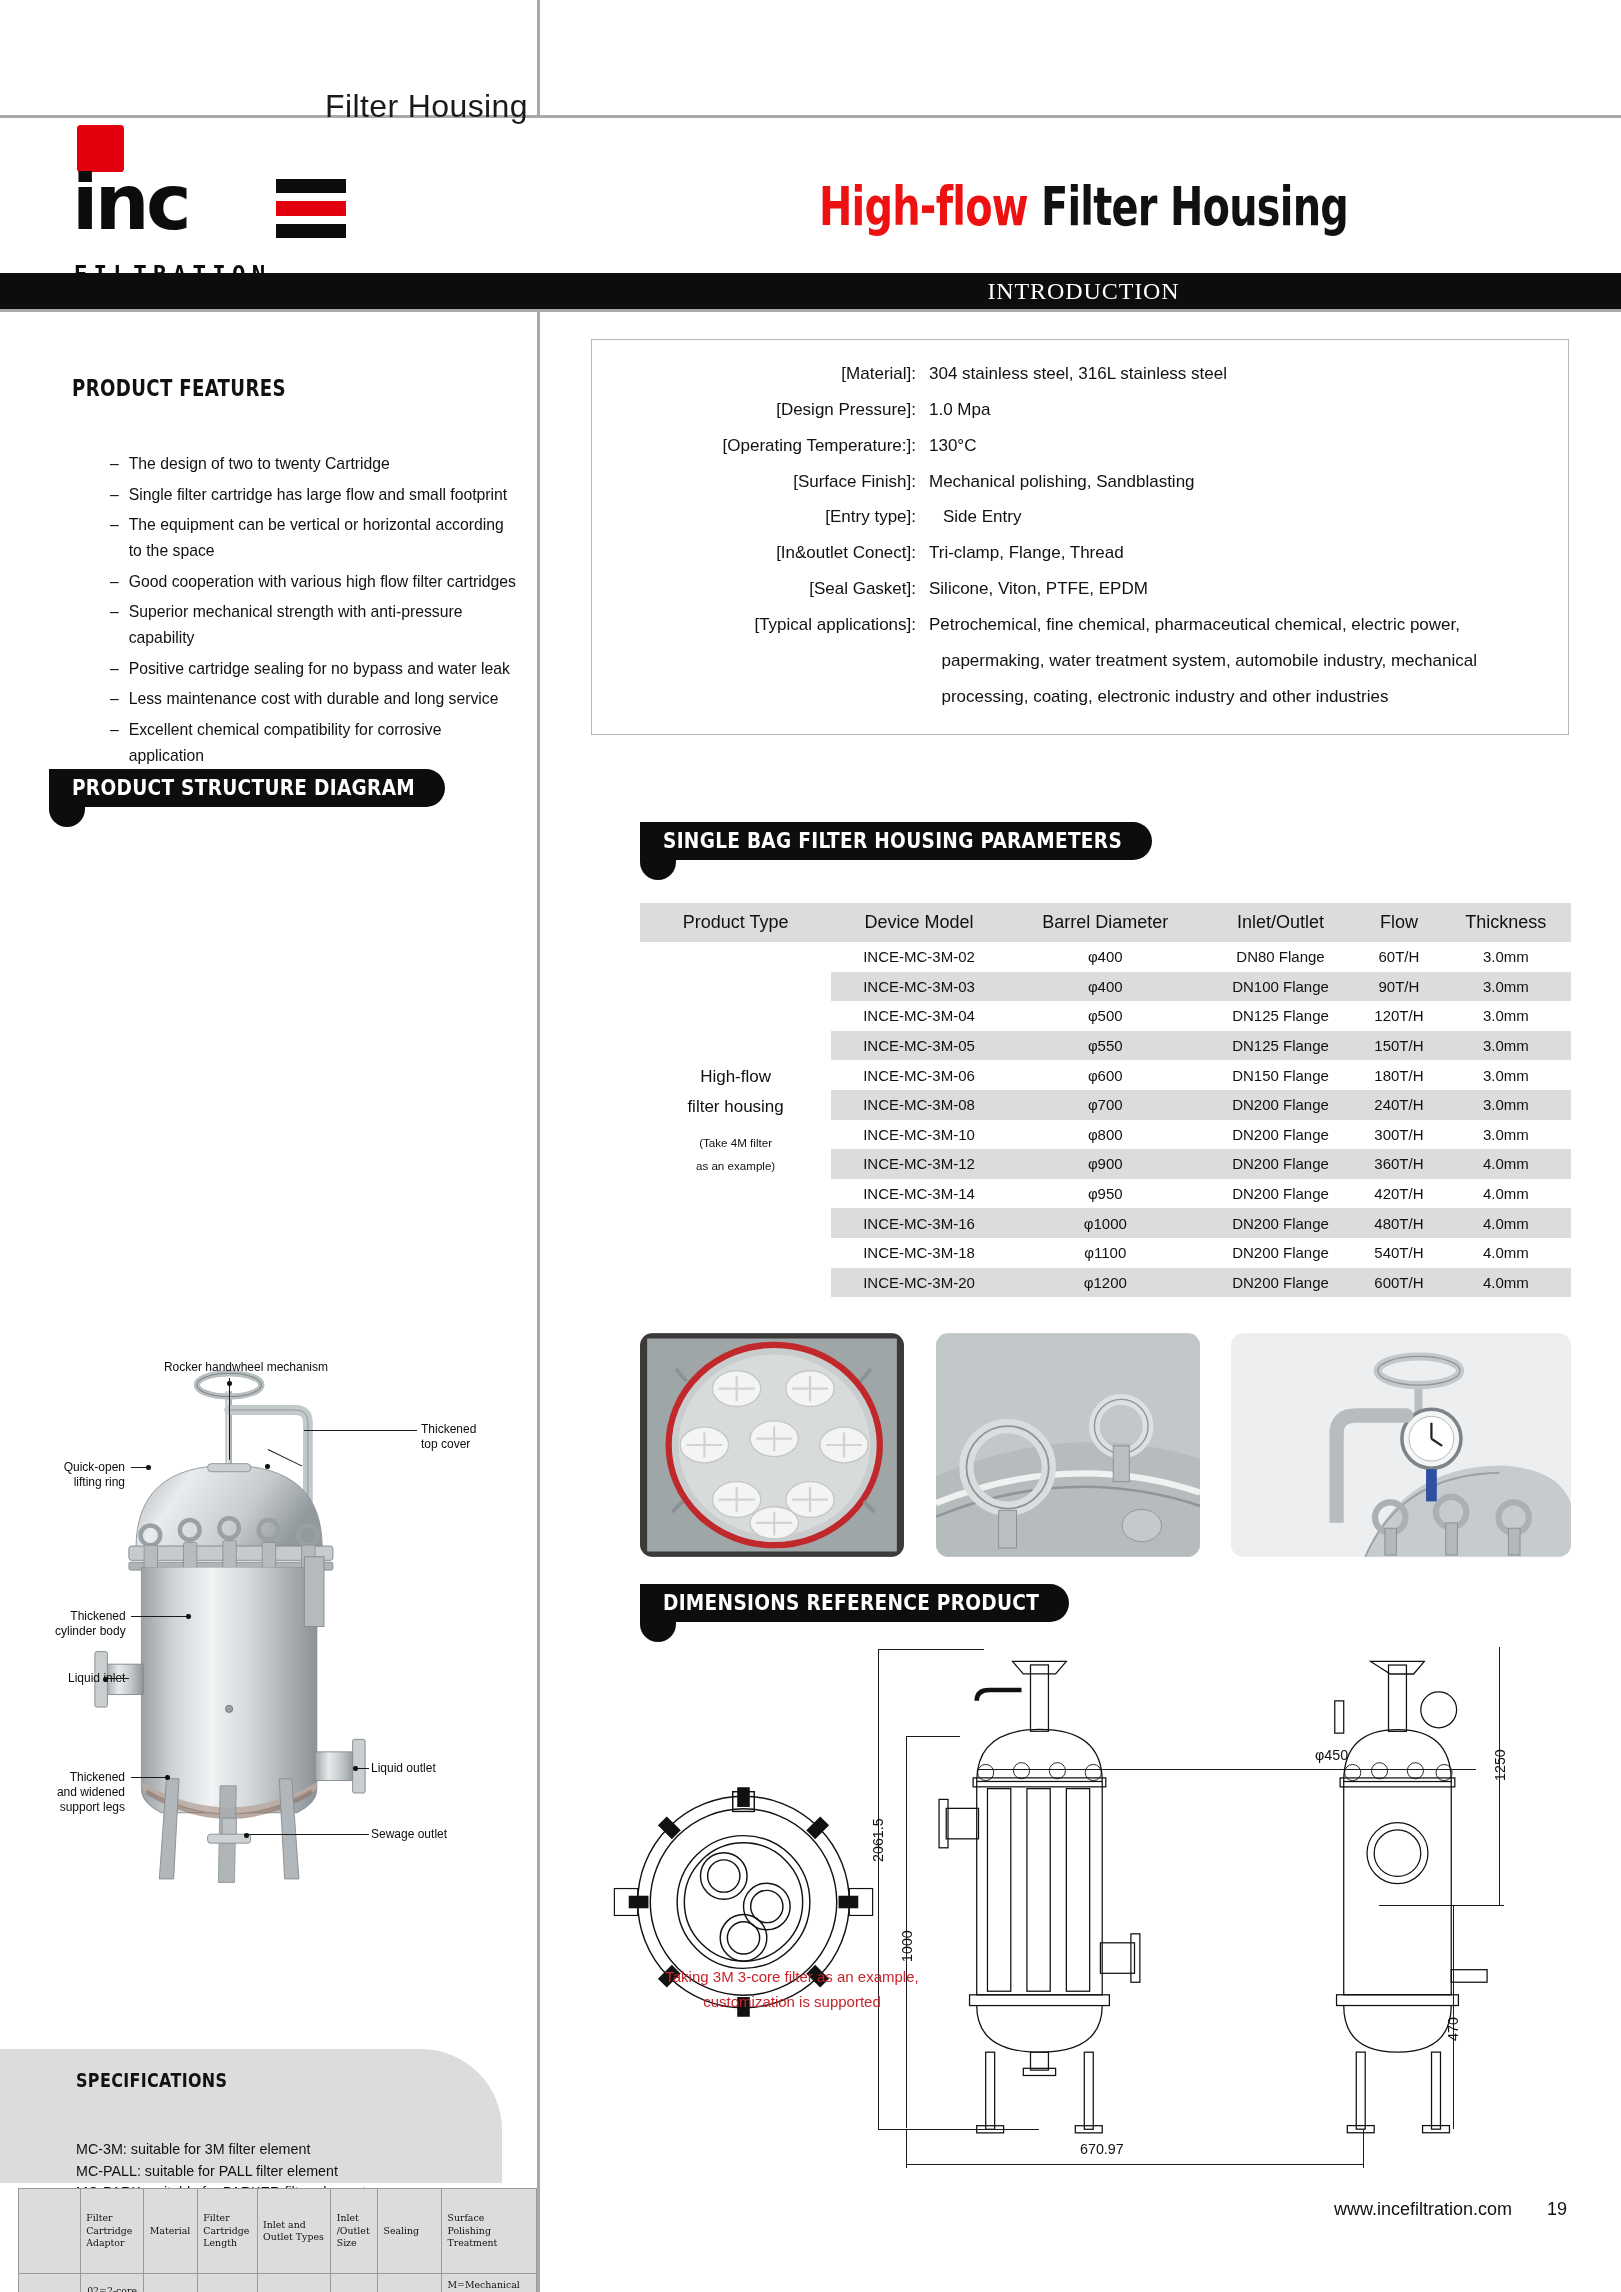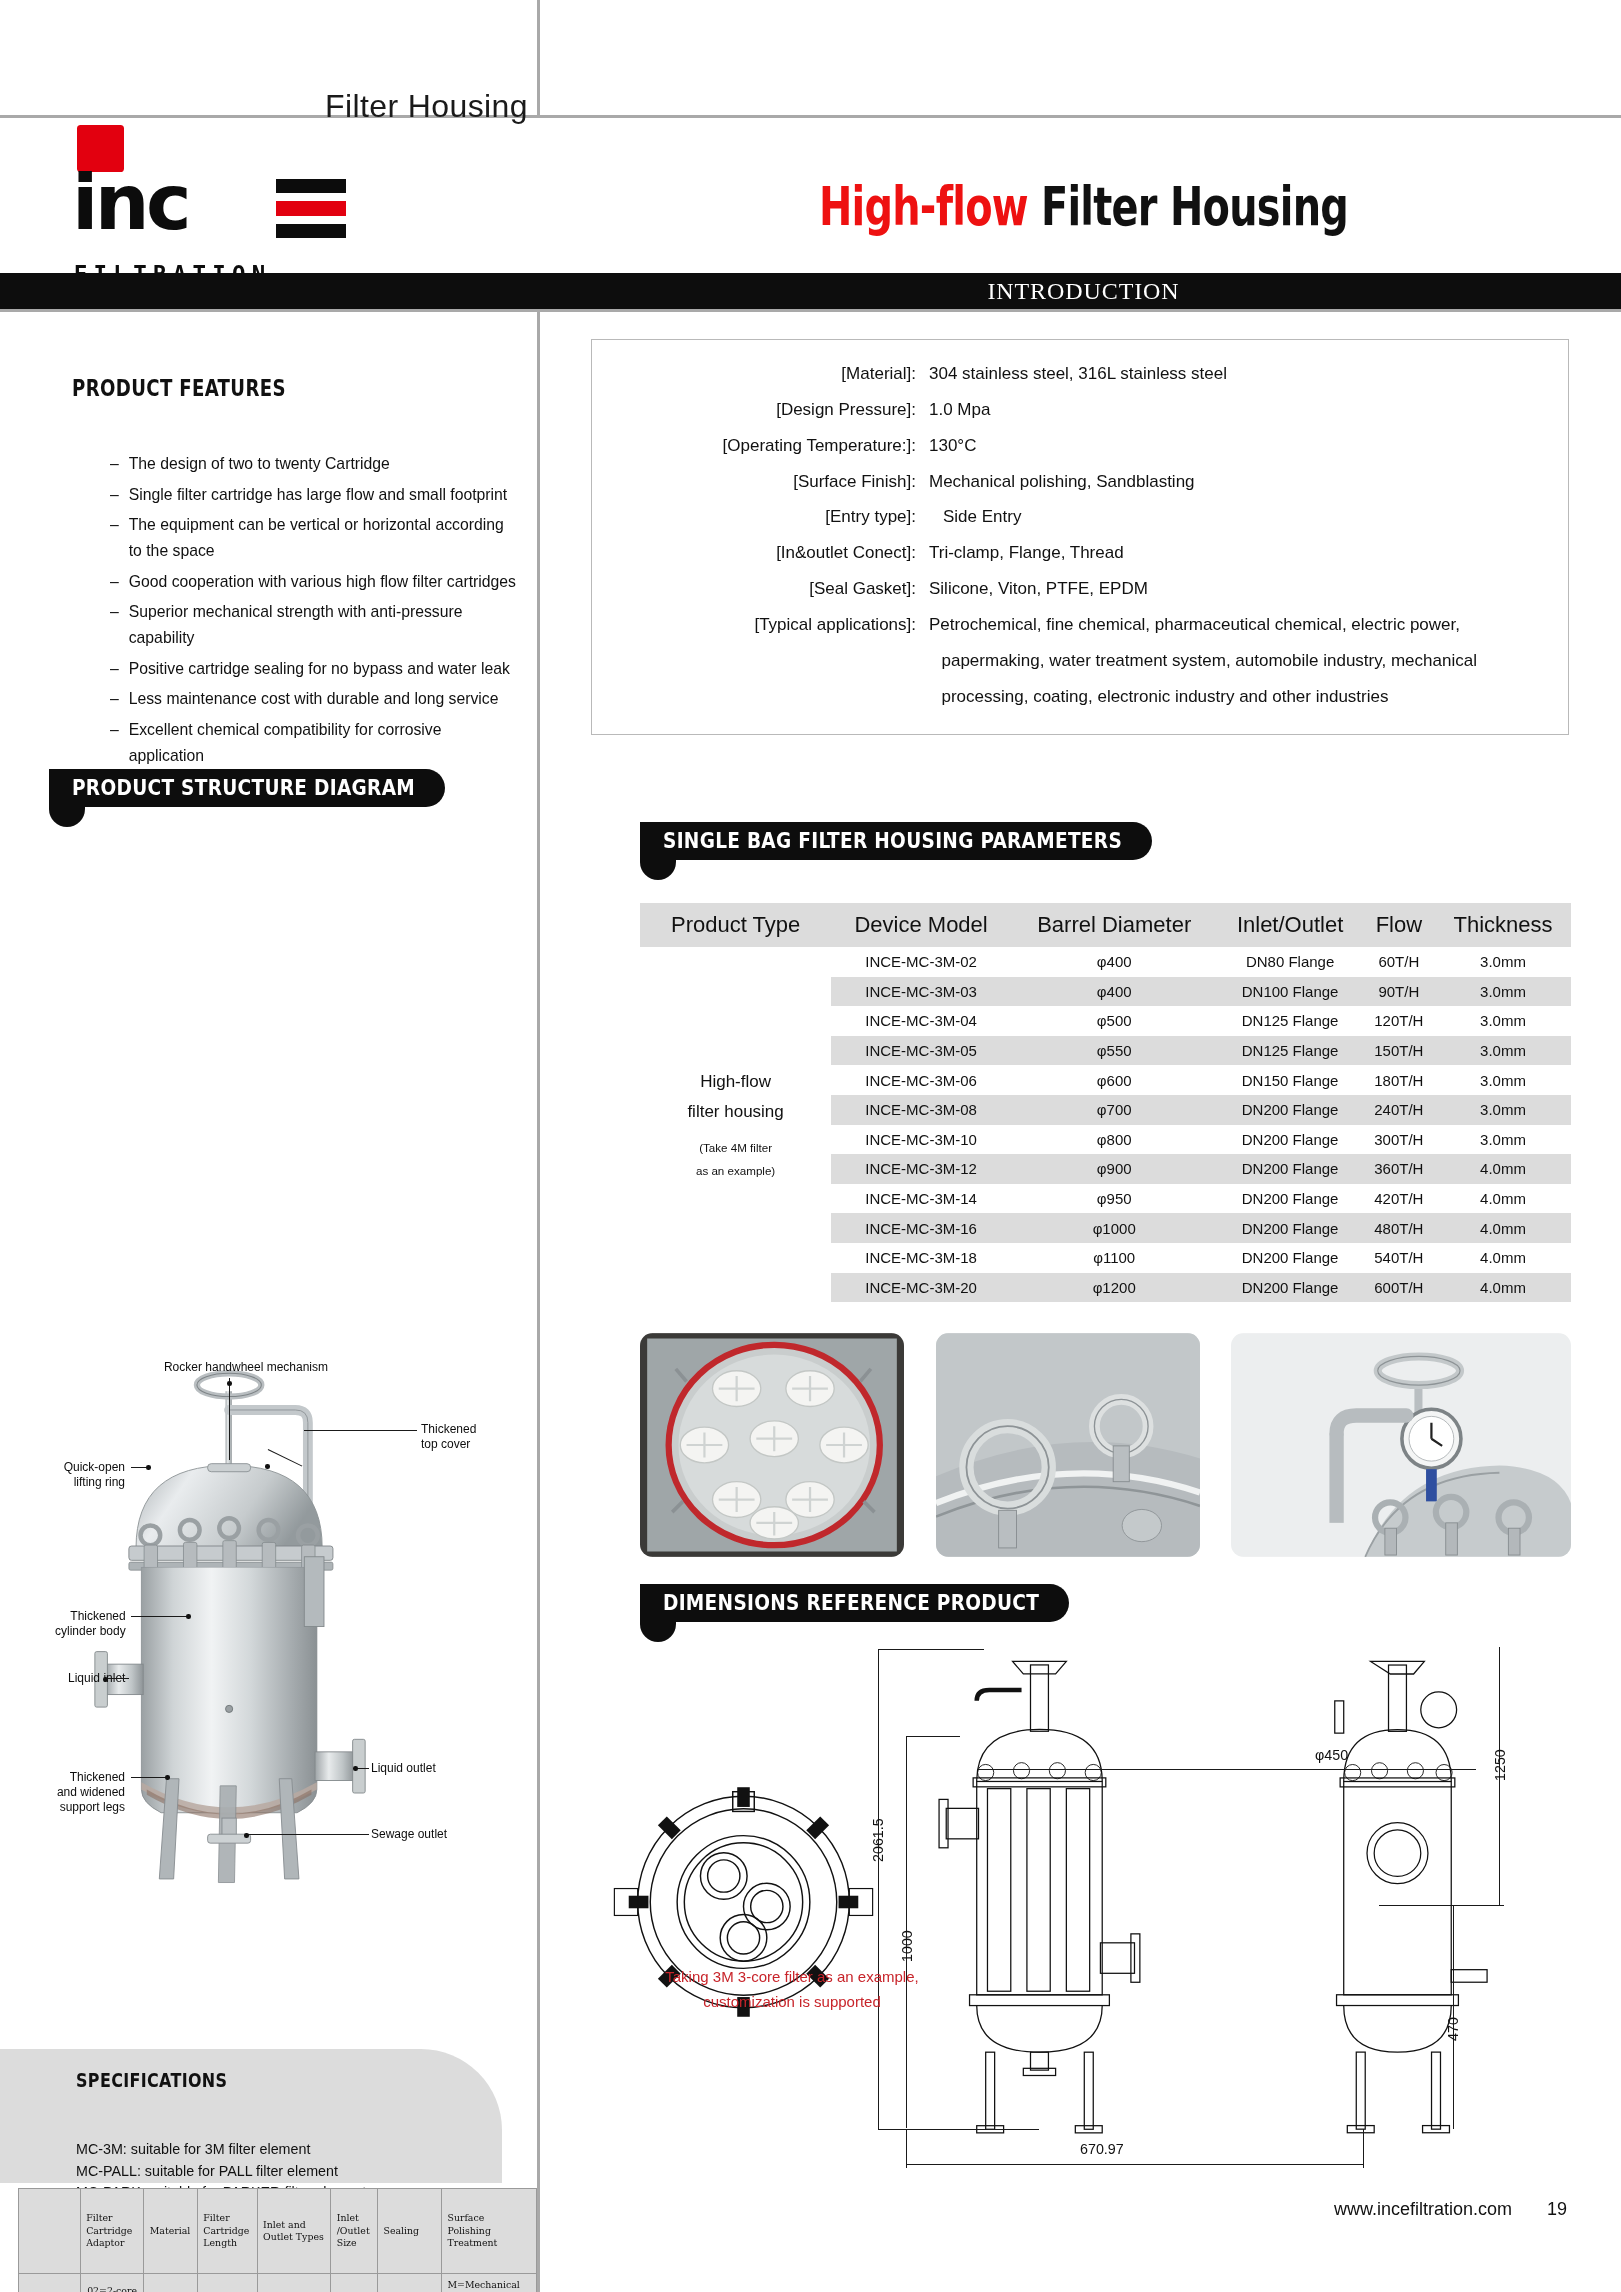--- a/index.html
+++ b/index.html
@@ -87,21 +87,21 @@
 
   .intro-card{position:absolute;left:54px;top:27px;width:976px;height:394px;border:0.9px solid #b9b9b9;}
   .kv{position:absolute;font-size:17px;line-height:36px;}
   .kv .k{position:absolute;right:0;text-align:right;white-space:nowrap;}
   .kv .v{position:absolute;left:12.5px;white-space:nowrap;}
 
   
   .ptab{position:absolute;left:103px;top:591px;width:931px;border-collapse:collapse;
     font-size:15px;}
   .ptab td{padding:6.3px 3.6px;text-align:center;white-space:nowrap;}
-  .ptab thead td{background:#dcdcdc;font-size:22px;padding:9px 3.6px;}
+  .ptab thead td{background:#dcdcdc;font-size:18px;padding:9px 3.6px;}
   .ptab tbody tr.alt td{background:#dcdcdc;}
   .ptab .ptype{width:184px;text-align:center;font-size:17px;line-height:30px;}
   .ptype .small{font-size:11.6px;line-height:23px;}
 
   
   .photos{position:absolute;left:103px;top:1021px;width:931px;height:224px;}
   .ph{position:absolute;top:0;height:224px;border-radius:12.5px;overflow:hidden;}
   .ph1{left:0;width:264px;}
   .ph2{left:296px;width:264px;}
   .ph3{left:591px;width:340px;}

